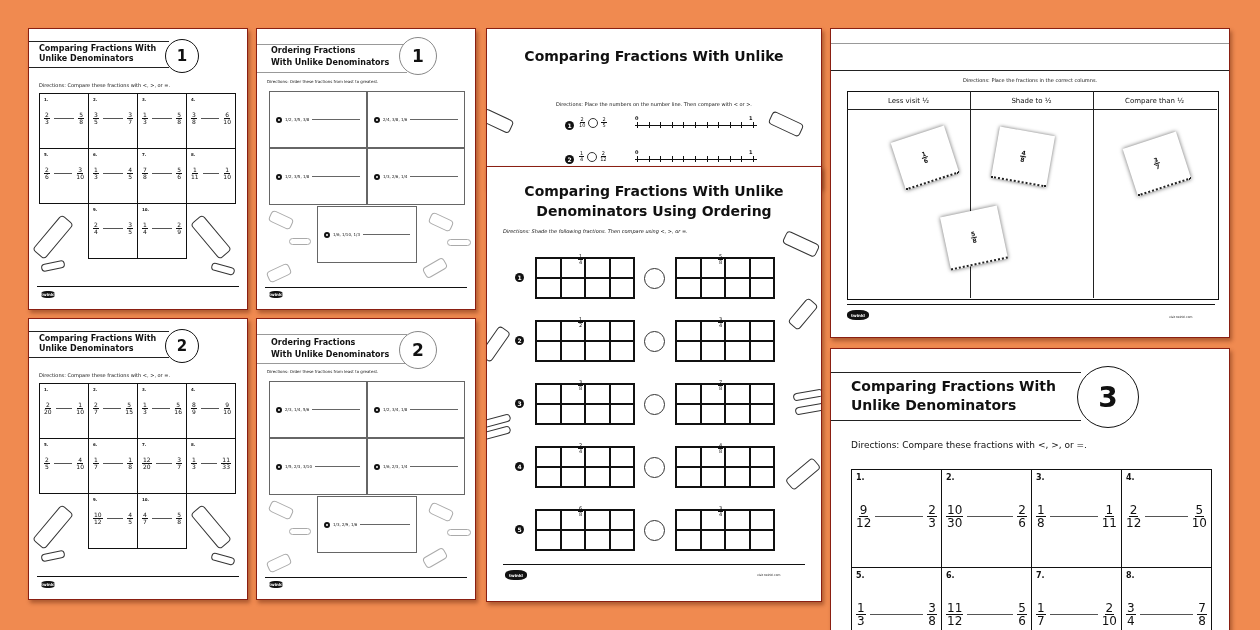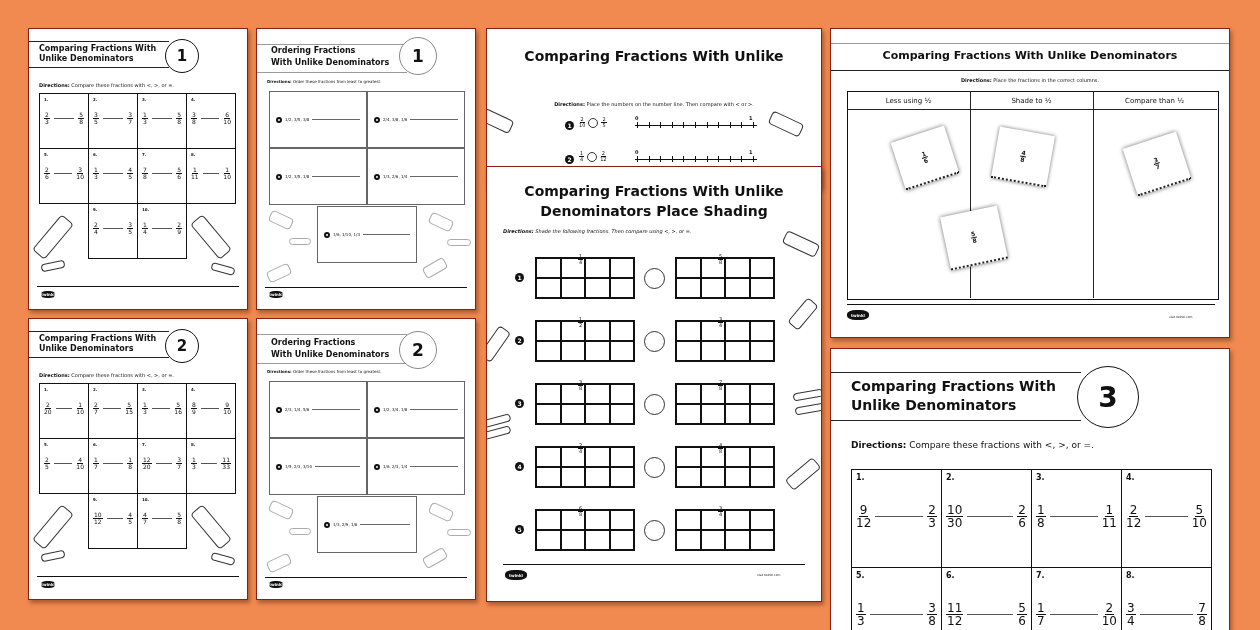--- a/index.html
+++ b/index.html
@@ -2,21 +2,21 @@
 <html><head>
 <meta charset="utf-8">
 <style>
   html,body{margin:0;padding:0;}
   body{width:1260px;height:630px;overflow:hidden;background:#F08A50;position:relative;font-family:"DejaVu Sans",sans-serif;color:#111;}
   .sheet{position:absolute;background:#fff;border:1px solid #8a1f12;box-shadow:2px 3px 4px rgba(90,30,10,.45);overflow:hidden;box-sizing:border-box;}
   .hdrline{position:absolute;left:0;height:1px;background:#222;}
   .ttl{position:absolute;font-weight:bold;color:#111;line-height:1.2;}
   .numc{position:absolute;border:1.5px solid #111;border-radius:50%;display:flex;align-items:center;justify-content:center;font-weight:bold;background:#fff;}
   .dir{position:absolute;font-size:5px;white-space:nowrap;}
-  .dir b{font-weight:bold;}
+  .dir b{font-weight:normal;}
   .grid{position:absolute;border:1px solid #111;}
   .cell{position:absolute;border:1px solid #111;box-sizing:border-box;}
   .cell .n{position:absolute;left:4px;top:3px;font-weight:bold;}
   .frac{display:inline-flex;flex-direction:column;align-items:center;line-height:1;}
   .frac .num{border-bottom:1px solid #111;padding:0 1px;}
   .pair{position:absolute;left:0;right:0;display:flex;align-items:center;justify-content:space-between;padding:0 4px;box-sizing:border-box;}
   .pair .blank{flex:1;height:1px;background:#555;margin:0 4px;}
   .footer{position:absolute;left:8px;right:8px;height:1px;background:#111;}
   .logo{position:absolute;background:#111;border-radius:40%;color:#fff;font-size:4px;display:flex;align-items:center;justify-content:center;font-weight:bold;}
   .sym{position:absolute;border:1.5px solid #333;border-radius:4px;background:#fff;}
@@ -524,21 +524,21 @@
       <div class="tick" style="left:254.39999999999998px;top:127px"></div>
       <div class="tick" style="left:266px;top:127px"></div>
     </div>
   <div class="sym" style="left:-6px;top:85px;width:30px;height:12px;transform:rotate(25deg);"></div>
   <div class="sym" style="left:282px;top:88px;width:32px;height:12px;transform:rotate(25deg);"></div>
 </div>
 
 <div class="sheet" style="left:486px;top:166px;width:336px;height:436px;">
   <div class="ttl" style="left:0;right:0;top:14px;text-align:center;font-size:14px;line-height:1.45;">
     <div>Comparing Fractions With Unlike</div>
-    <div>Denominators Place Shading</div>
+    <div>Denominators Using Ordering</div>
   </div>
   <div class="dir" style="left:16px;top:61px;font-style:italic;"><b>Directions:</b> <span>Shade the following fractions. Then compare using &lt;, &gt;, or =.</span></div>
   <div id="shq">
       <div class="qbadge" style="left:28px;top:106px">1</div>
       <div style="position:absolute;left:91px;top:76px;"><span class="frac" style="font-size:5px">
           <span class="num">1</span>
           <span>4</span>
         </span></div>
       <div class="bar-grid" style="left:48px;top:90px;width:100px;height:42px;">
         <div></div>
@@ -694,28 +694,27 @@
   <div class="sym" style="left:306px;top:224px;width:28px;height:6px;transform:rotate(-10deg);"></div>
   <div class="sym" style="left:308px;top:238px;width:28px;height:6px;transform:rotate(-10deg);"></div>
   <div class="sym" style="left:298px;top:300px;width:34px;height:12px;transform:rotate(-40deg);"></div>
   <div class="footer" style="left:16px;right:16px;top:397px;"></div>
   <div class="logo" style="left:18px;top:403px;width:22px;height:10px;">twinkl</div>
   <div class="dir" style="left:270px;top:406px;font-size:3px;">visit twinkl.com</div>
 </div>
 
 <div class="sheet" style="left:830px;top:28px;width:400px;height:310px;">
   <div class="hdrline" style="top:14px;width:100%;background:#999;"></div>
-  <div class="ttl" style="left:0;right:0;top:20px;text-align:center;font-size:11px;">Comparing Fractions With Unlike Denominators</div>
   <div class="hdrline" style="top:41px;width:100%;"></div>
   <div class="dir" style="left:0;right:0;top:48px;text-align:center;"><b>Directions:</b> <span>Place the fractions in the correct columns.</span></div>
   <div class="grid" style="left:16px;top:62px;width:370px;height:207px;"></div>
   <div class="hdrline" style="left:16px;top:80px;width:370px;"></div>
   <div class="hdrline" style="left:139px;top:62px;width:1px;height:207px;"></div>
   <div class="hdrline" style="left:262px;top:62px;width:1px;height:207px;"></div>
-  <div class="colhdr" style="left:16px;width:123px;top:68px;">Less using ½</div>
+  <div class="colhdr" style="left:16px;width:123px;top:68px;">Less visit ½</div>
   <div class="colhdr" style="left:139px;width:123px;top:68px;">Shade to ½</div>
   <div class="colhdr" style="left:262px;width:123px;top:68px;">Compare than ½</div>
   <div class="card" style="left:66px;top:104px;width:56px;height:48px;transform:rotate(-18deg);">
       <span class="frac">
         <span class="num">1</span>
         <span>6</span>
       </span>
     </div>
   <div class="card" style="left:164px;top:102px;width:56px;height:50px;transform:rotate(10deg);">
       <span class="frac">

